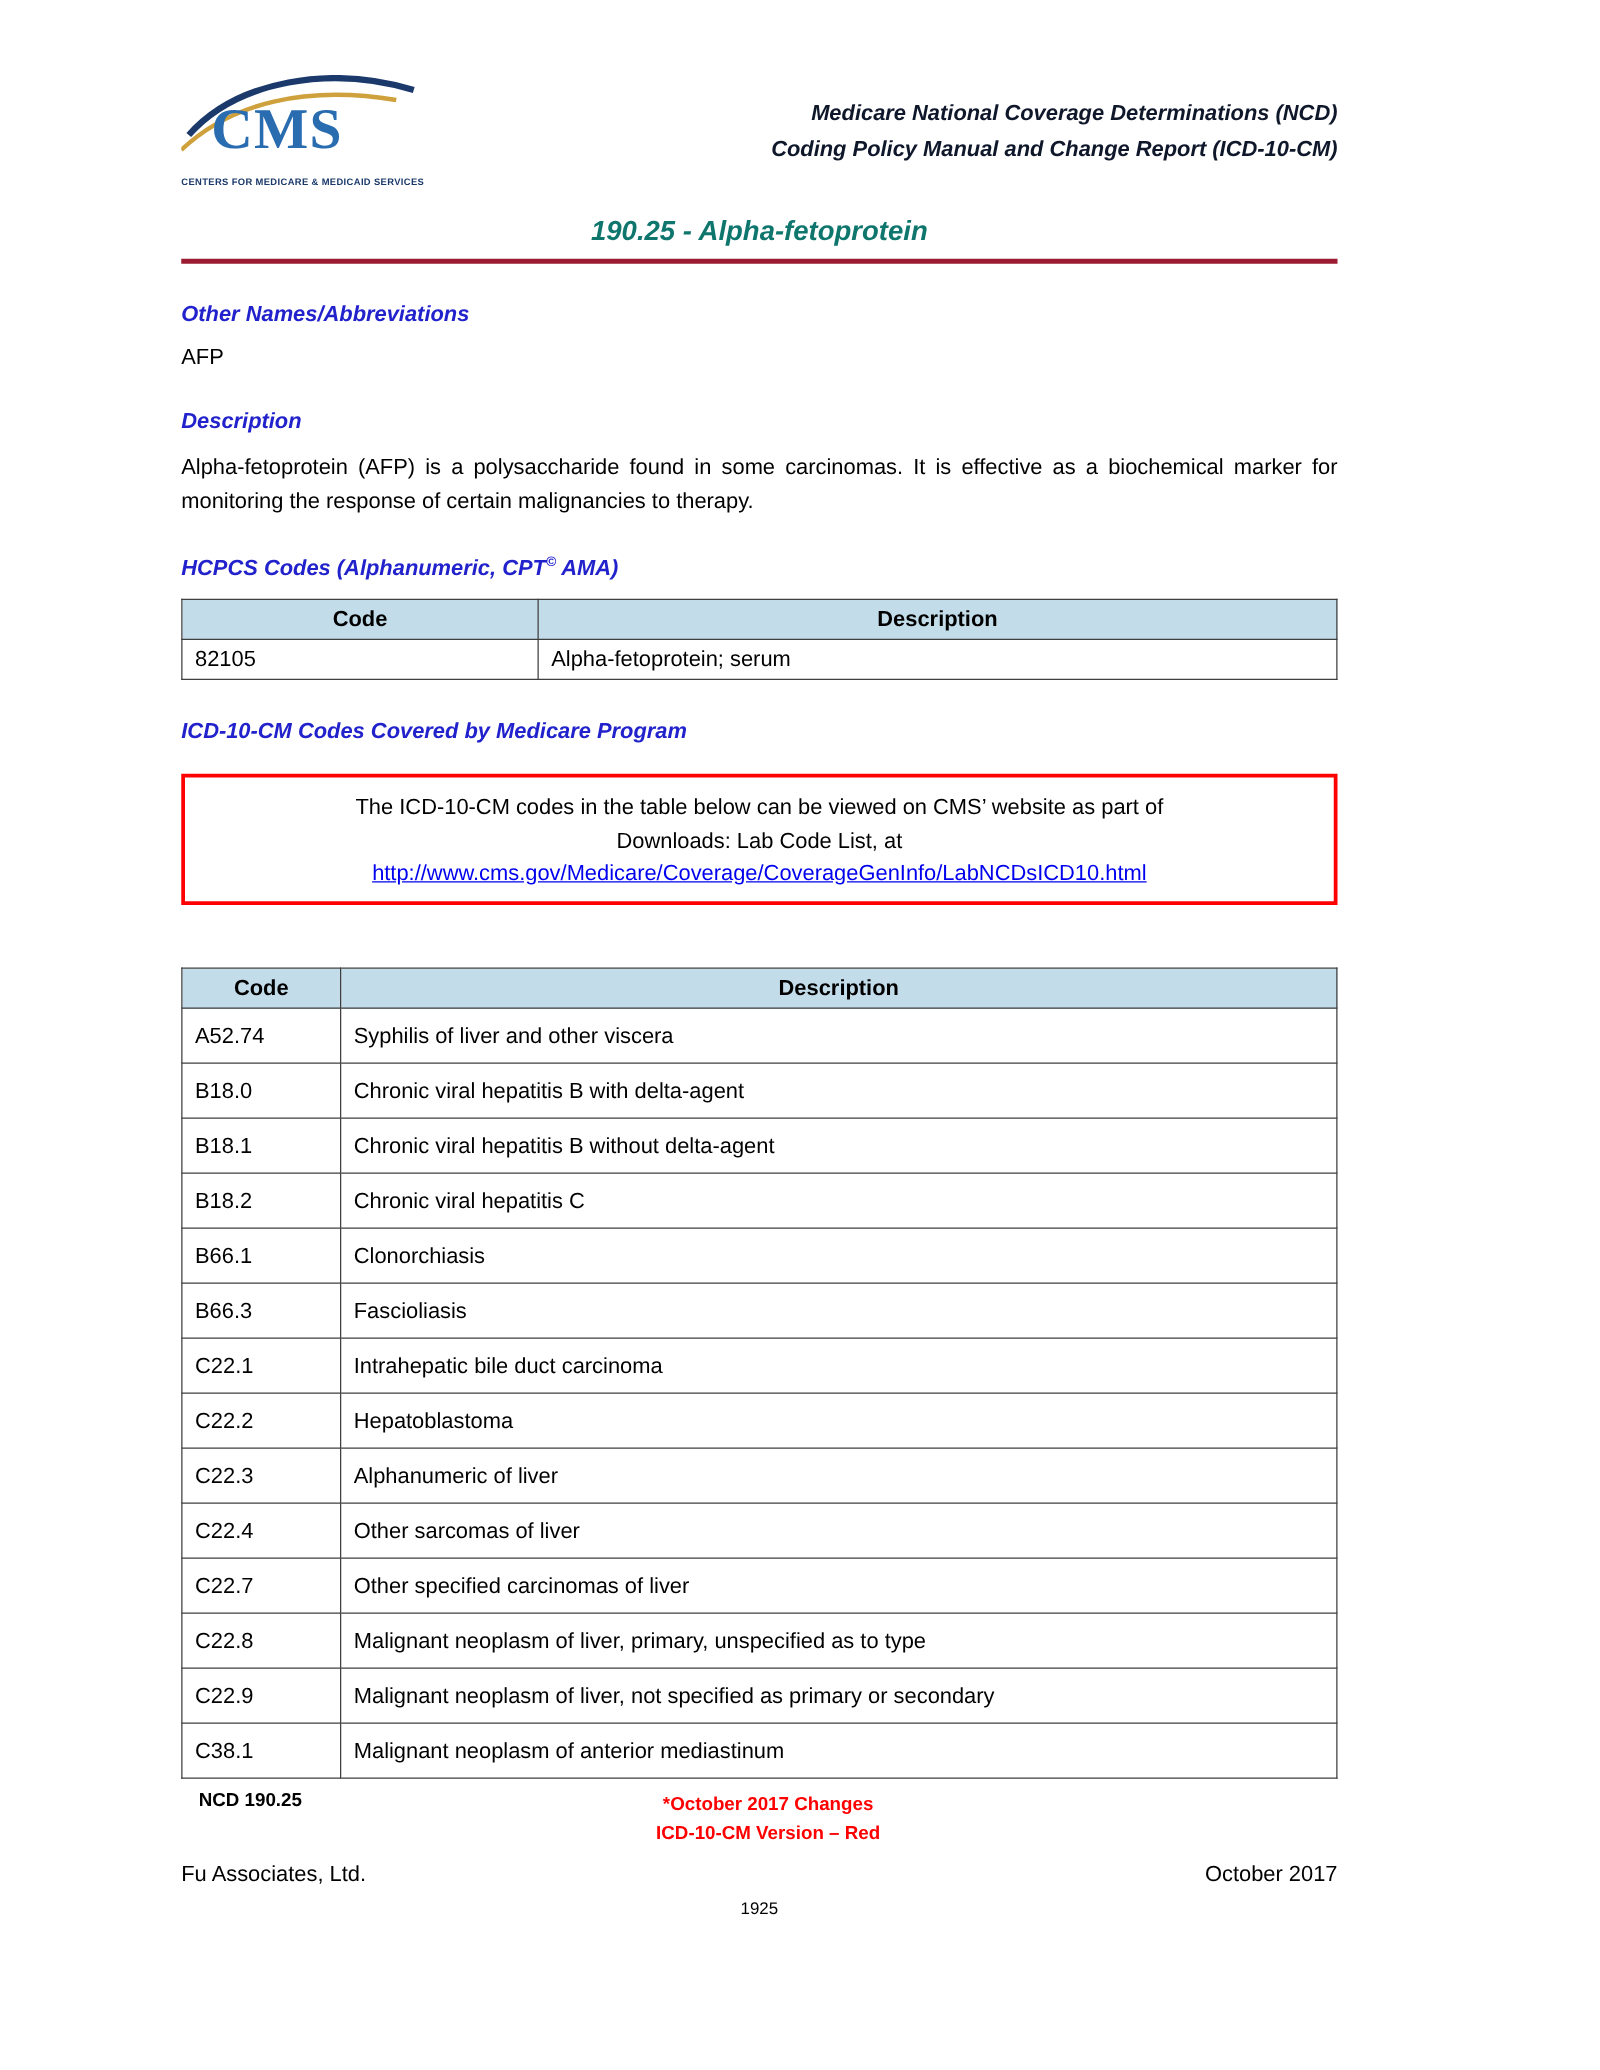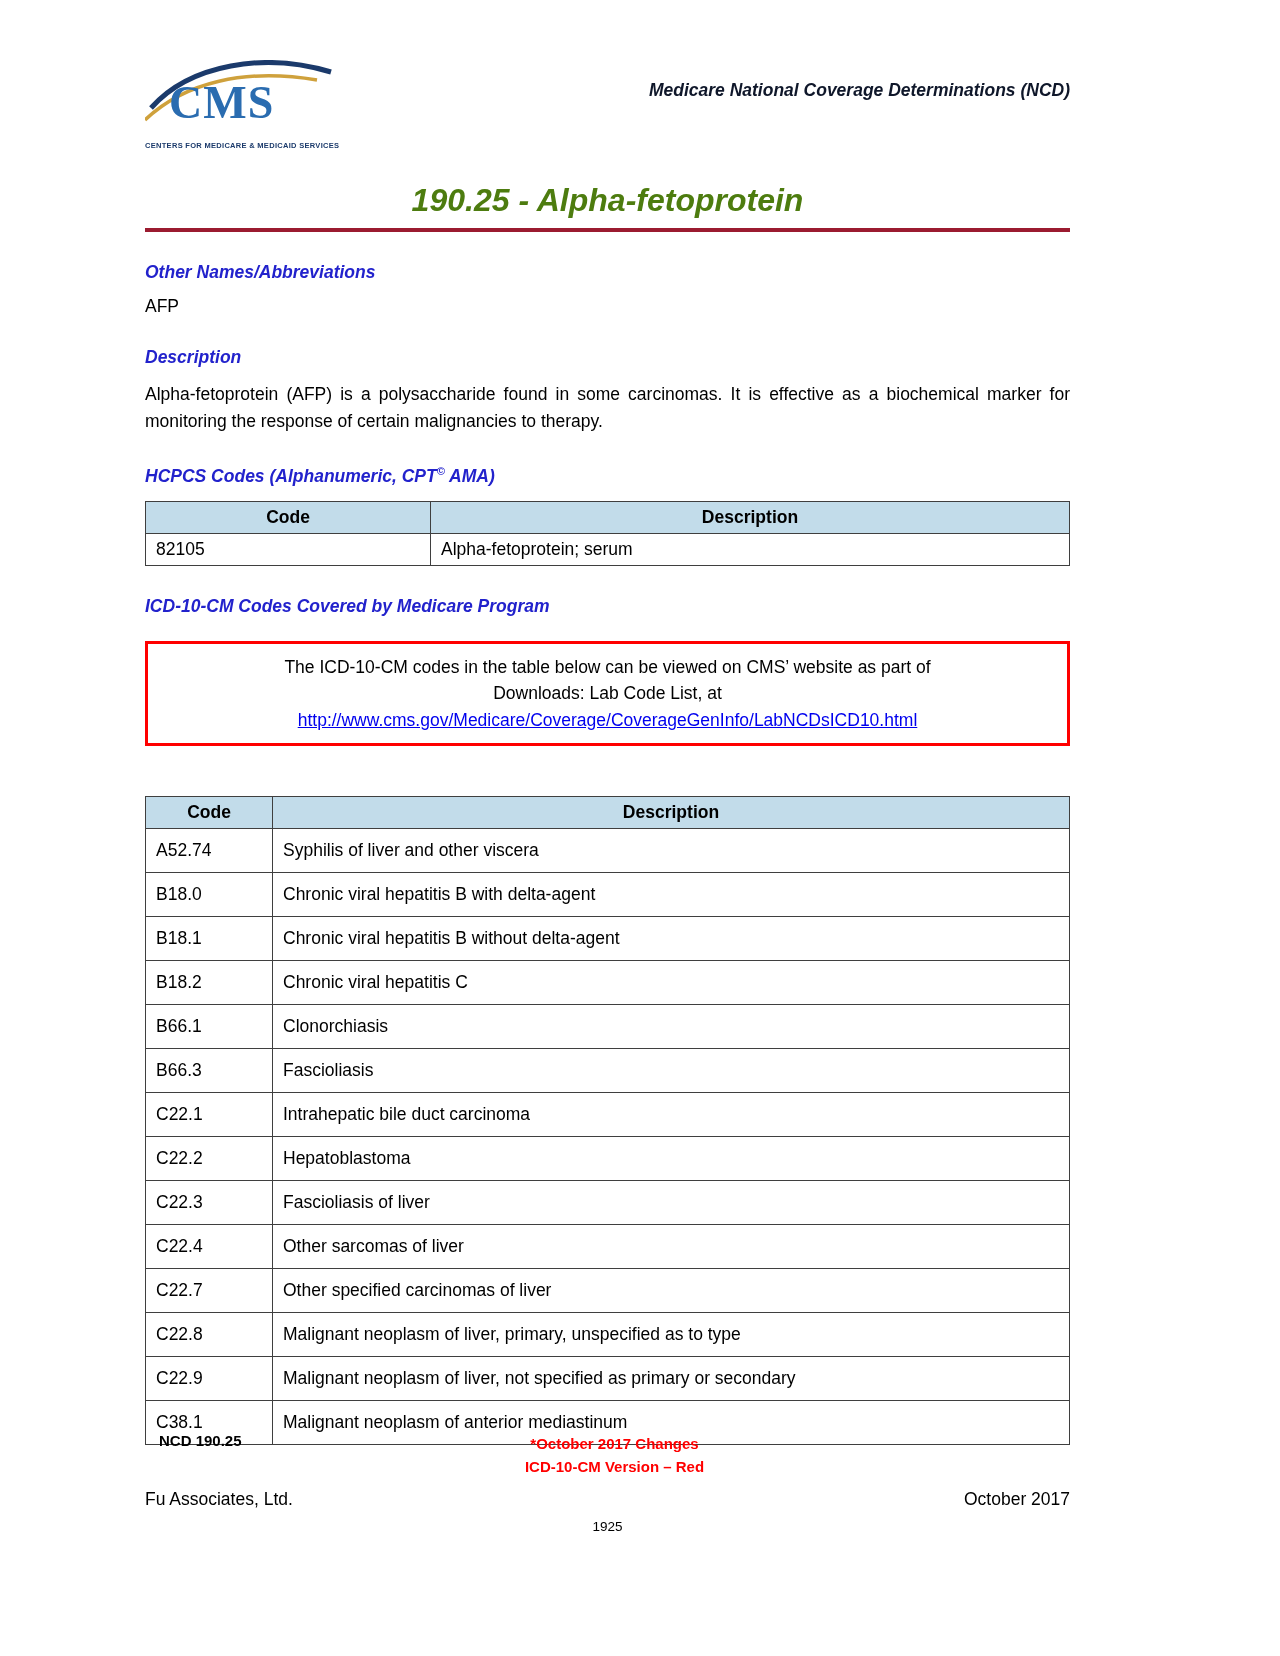--- a/index.html
+++ b/index.html
@@ -11,21 +11,21 @@
   .page { width: 925px; margin-left: 145px; padding-top: 60px; }
 
   
   .doc-header { display: flex; justify-content: space-between; align-items: flex-start; }
   .logo { width: 190px; position: relative; }
   .logo svg { display: block; }
   .logo-sub { font-size: 7.5px; color: #1b3a6b; letter-spacing: 0.3px; white-space: nowrap; margin-top: 15px; font-weight: bold; }
   .header-title { text-align: right; font-weight: bold; font-style: italic; font-size: 17.5px; line-height: 1.65; padding-top: 16px; color: #0f172a; }
 
   
-  .page-title { margin-top: 32px; text-align: center; color: #4d7c0f; font-weight: bold; font-style: italic; font-size: 32px; }
+  .page-title { margin-top: 22px; text-align: center; color: #0f766e; font-weight: bold; font-style: italic; font-size: 22px; }
   .title-rule { border: none; border-top: 4px solid #9b1b30; margin-top: 9px; }
 
   
   .section-heading { color: #2222cc; font-weight: bold; font-style: italic; font-size: 17.5px; margin-top: 30px; }
   .section-heading sup { font-size: 11px; }
   .body-text { font-size: 17.5px; margin-top: 13px; }
   .para { text-align: justify; line-height: 1.55; }
 
   
   table { border-collapse: collapse; width: 100%; margin-top: 14px; }
@@ -61,20 +61,21 @@
     <div class="logo">
       <svg width="190" height="66" viewBox="0 0 190 66">
         <path d="M 6 48 C 45 4, 120 -8, 186 12" fill="none" stroke="#1b3a6b" stroke-width="5"></path>
         <path d="M 0 60 C 40 22, 100 8, 172 20" fill="none" stroke="#cfa13c" stroke-width="3.5"></path>
         <text x="24" y="58" font-family="Liberation Serif, serif" font-weight="bold" font-size="46" fill="#2a6cb0" letter-spacing="1">CMS</text>
       </svg>
       <div class="logo-sub">CENTERS FOR MEDICARE &amp; MEDICAID SERVICES</div>
     </div>
     <div class="header-title">
       <div>Medicare National Coverage Determinations (NCD)</div>
+      <div>Coding Policy Manual and Change Report (ICD-10-CM)</div>
     </div>
   </div>
 
   <div class="page-title">190.25 - Alpha-fetoprotein</div>
   <hr class="title-rule">
 
   <div class="section-heading">Other Names/Abbreviations</div>
   <div class="body-text">AFP</div>
 
   <div class="section-heading">Description</div>
@@ -148,21 +149,21 @@
         <tr>
           <td>C22.1</td>
           <td>Intrahepatic bile duct carcinoma</td>
         </tr>
         <tr>
           <td>C22.2</td>
           <td>Hepatoblastoma</td>
         </tr>
         <tr>
           <td>C22.3</td>
-          <td>Fascioliasis of liver</td>
+          <td>Alphanumeric of liver</td>
         </tr>
         <tr>
           <td>C22.4</td>
           <td>Other sarcomas of liver</td>
         </tr>
         <tr>
           <td>C22.7</td>
           <td>Other specified carcinomas of liver</td>
         </tr>
         <tr>

